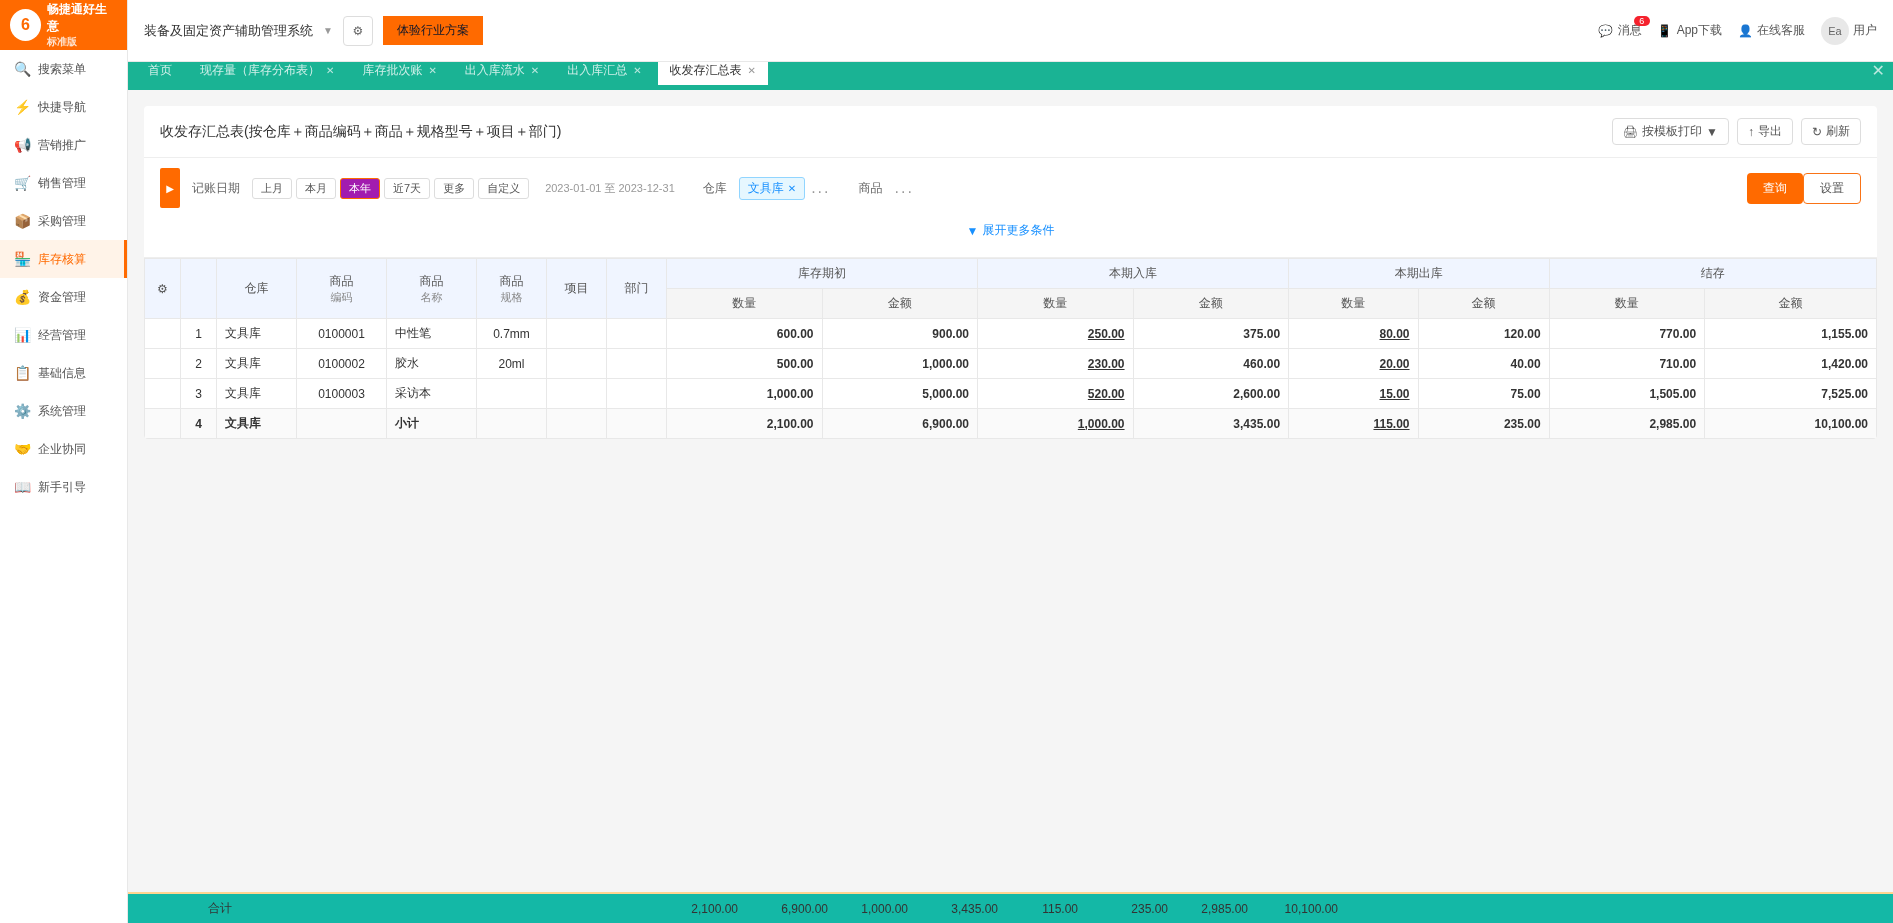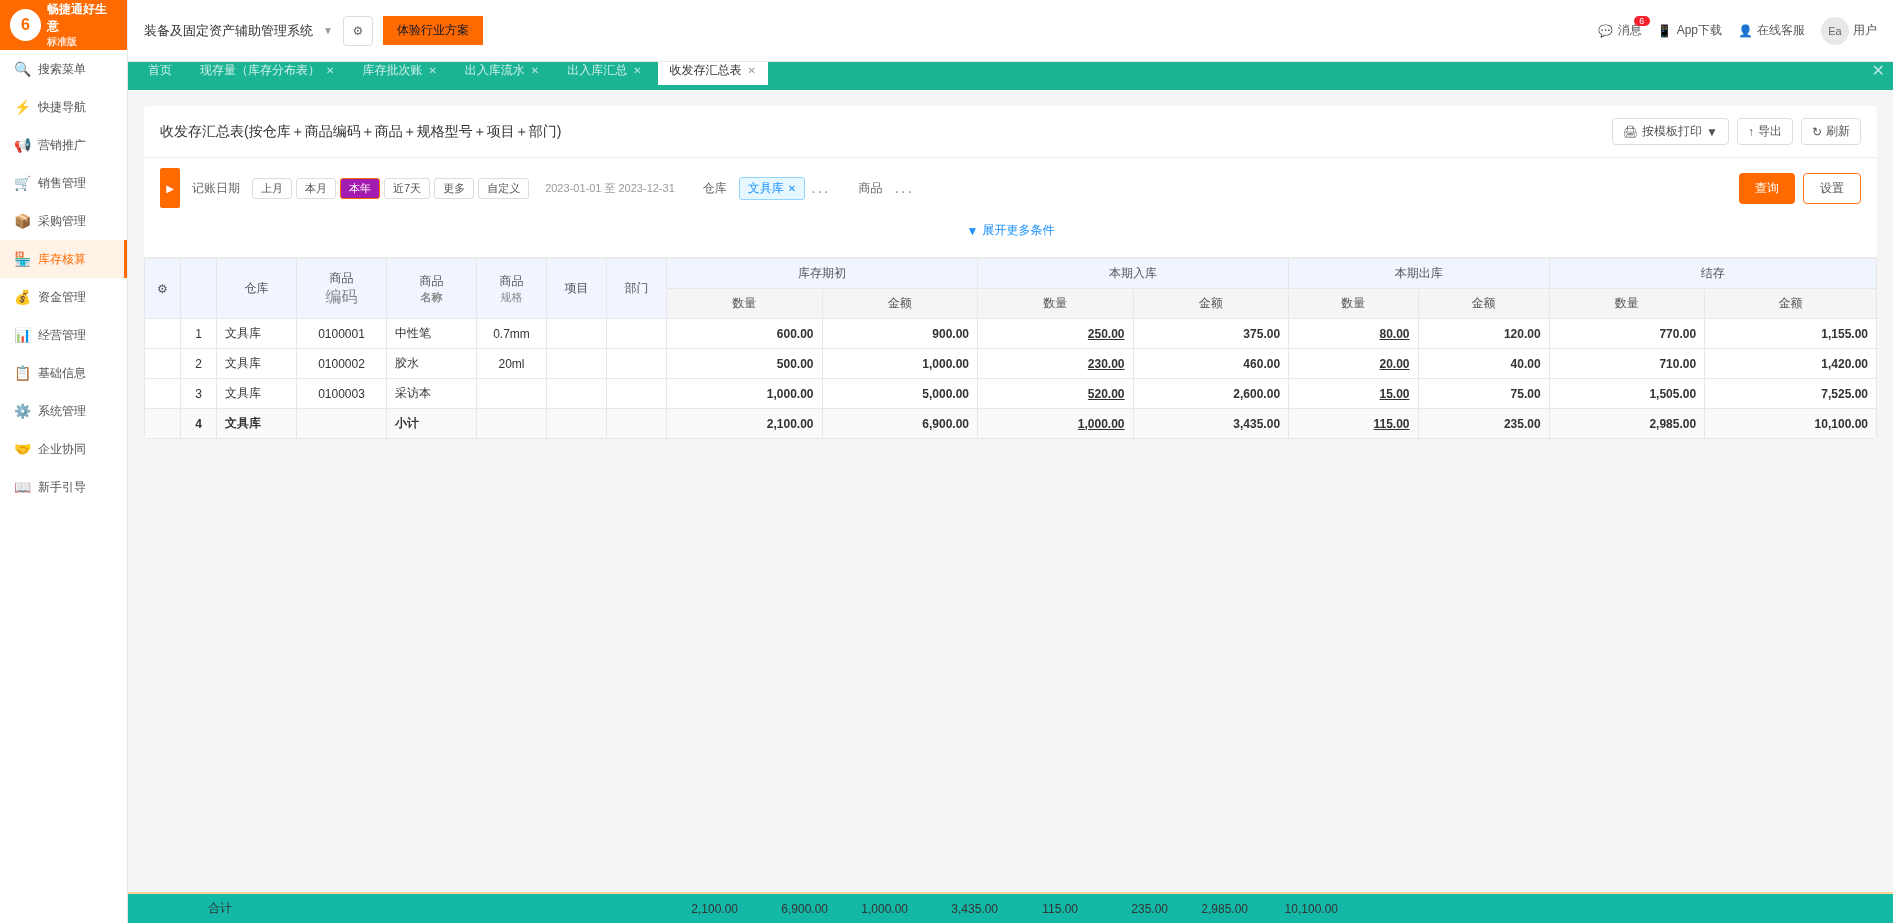--- a/index.html
+++ b/index.html
@@ -263,21 +263,21 @@
           <div class="filter-tag">
             <span>文具库</span>
             <span class="tag-close">✕</span>
           </div>
           <span class="filter-dots">...</span>
         </div>
 
         <span class="filter-label" style="margin-left:16px;">商品</span>
         <span class="filter-dots">...</span>
 
-        <div style="margin-left:auto;display:flex;gap:8px;">
+        <div style="margin-left:auto;display:flex;">
           <button class="btn-query">查询</button>
           <button class="btn-settings">设置</button>
         </div>
       </div>
       <div style="display:flex;justify-content:center;margin-top:6px;">
         <div class="expand-btn">
           <span>▼</span>
           <span>展开更多条件</span>
         </div>
       </div>
@@ -285,22 +285,22 @@
 
     <div class="table-container">
       <table>
         <thead>
           <tr class="group-header">
             <th class="col-settings" rowspan="2">
               <span>⚙</span>
             </th>
             <th class="col-num" rowspan="2"></th>
             <th class="col-warehouse" rowspan="2">仓库</th>
-            <th class="col-code" rowspan="2">商品<br><span style="font-weight:normal;font-size:16px;color:#888;">编码</span></th>
-            <th class="col-name" rowspan="2">商品<br><span style="font-weight:bold;font-size:11px;color:#888;">名称</span></th>
+            <th class="col-code" rowspan="2">商品<br><span style="font-weight:normal;font-size:11px;color:#888;">编码</span></th>
+            <th class="col-name" rowspan="2">商品<br><span style="font-weight:normal;font-size:11px;color:#888;">名称</span></th>
             <th class="col-spec" rowspan="2">商品<br><span style="font-weight:normal;font-size:11px;color:#888;">规格</span></th>
             <th class="col-project" rowspan="2">项目</th>
             <th class="col-dept" rowspan="2">部门</th>
             <th colspan="2" class="th-group">库存期初</th>
             <th colspan="2" class="th-group">本期入库</th>
             <th colspan="2" class="th-group">本期出库</th>
             <th colspan="2" class="th-group">结存</th>
           </tr>
           <tr>
             <th>数量</th>

